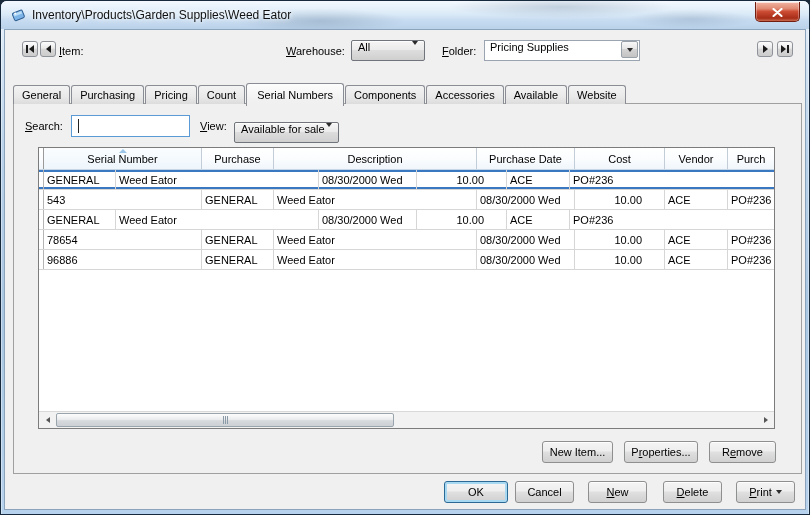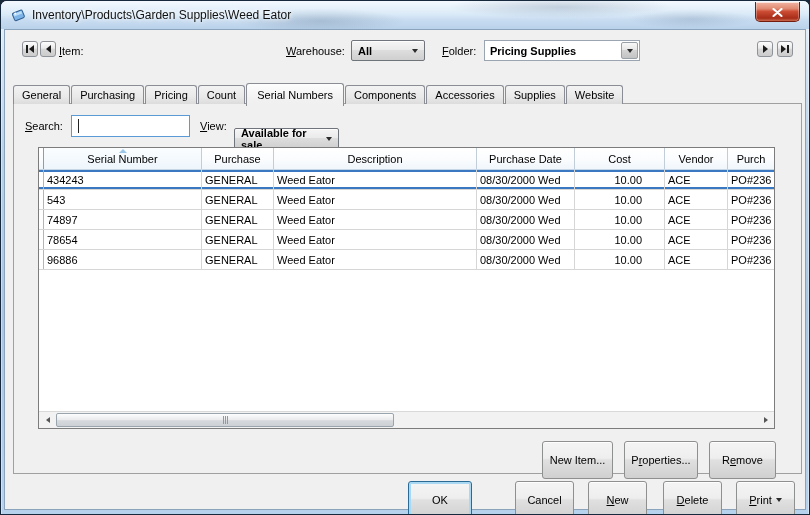--- a/index.html
+++ b/index.html
@@ -60,21 +60,21 @@
   }
   .lookup-btn {
     width:17px; height:17px; margin-right:1px;
     background:linear-gradient(180deg,#fdfdfd,#e4ecf4);
     border:1px solid #aebecd; border-radius:2px;
     display:flex; align-items:center; justify-content:center;
   }
 
   .combo {
     position:absolute; height:21px; font-size:11px;
-    display:flex; align-items:center;font-weight:bold;
+    display:flex; align-items:flex-start;
   }
   .btn-combo {
     background:linear-gradient(180deg,#f5f5f5 0%,#ebebeb 45%,#dddddd 50%,#cfcfcf 100%);
     border:1px solid #70757b; border-radius:2px; padding:0 6px;
     justify-content:space-between;
     box-shadow:inset 0 1px 0 rgba(255,255,255,.8);
   }
   .edit-combo { background:#fff; border:1px solid #9aa5b1; padding-left:5px; justify-content:space-between; }
   .combo-btn {
     width:17px; height:17px; margin-right:1px;
@@ -149,21 +149,21 @@
     position:absolute; left:17px; width:338px; top:1px; height:14px;
     background:linear-gradient(180deg,#fdfdfd,#e9eaec 50%,#d7dadd 55%,#cdd0d4);
     border:1px solid #9aa4ad; border-radius:2px;
     display:flex; align-items:center; justify-content:center; gap:1px;
   }
   .grip { width:1px; height:8px; background:#8b9aa7; }
   .sb-spacer { flex:1; }
 
   
   .btn {
-    position:absolute; height:38px; font-size:11px; color:#000;
+    position:absolute; height:22px; font-size:11px; color:#000;
     background:linear-gradient(180deg,#f4f4f4 0%,#eeeeee 45%,#e0e0e0 50%,#d0d0d0 100%);
     border:1px solid #8e8f8f; border-radius:3px;
     display:flex; align-items:center; justify-content:center; gap:4px;
     box-shadow:inset 0 1px 0 rgba(255,255,255,.85); white-space:pre;
   }
   .btn.default {
     border-color:#2c6a96;
     box-shadow:inset 0 0 0 2px #a9d9f2, inset 0 1px 0 rgba(255,255,255,.8);
   }
 </style>
@@ -224,33 +224,33 @@
     </div>
 
     <div class="tabbar">
       <div class="tab">General</div>
       <div class="tab">Purchasing</div>
       <div class="tab">Pricing</div>
       <div class="tab">Count</div>
       <div class="tab active">Serial Numbers</div>
       <div class="tab">Components</div>
       <div class="tab">Accessories</div>
-      <div class="tab">Supplies</div>
+      <div class="tab">Available</div>
       <div class="tab">Website</div>
     </div>
 
     <div class="panel">
 
       <span class="lbl" style="left:11px; top:16px;"><span class="key">S</span><span>earch:</span></span>
       <div class="search-input">
         <span class="caret"></span>
       </div>
 
       <span class="lbl" style="left:186px; top:16px;"><span class="key">V</span><span>iew:</span></span>
-      <div class="combo btn-combo" style="left:220px; top:24px; width:105px;">
+      <div class="combo btn-combo" style="left:220px; top:18px; width:105px;">
         <span>Available for sale</span>
         <span class="arrow-down"></span>
       </div>
 
       <div class="table">
         <div class="thead">
           <div class="gutter"></div>
           <div class="hcell serial c0">
             <span class="sort-up"></span>
             <span>Serial Number</span>
@@ -258,41 +258,39 @@
           <div class="hcell c1"><span>Purchase</span></div>
           <div class="hcell c2"><span>Description</span></div>
           <div class="hcell c3"><span>Purchase Date</span></div>
           <div class="hcell c4"><span>Cost</span></div>
           <div class="hcell c5"><span>Vendor</span></div>
           <div class="hcell c6"><span>Purch</span></div>
         </div>
 
         <div class="trow selected">
           <div class="gutter"></div>
-          <div class="cell c0">434243</div>
           <div class="cell c1">GENERAL</div>
           <div class="cell c2">Weed Eator</div>
           <div class="cell c3">08/30/2000 Wed</div>
           <div class="cell c4 num">10.00</div>
           <div class="cell c5">ACE</div>
           <div class="cell c6">PO#236</div>
         </div>
         <div class="trow">
           <div class="gutter"></div>
           <div class="cell c0">543</div>
           <div class="cell c1">GENERAL</div>
           <div class="cell c2">Weed Eator</div>
           <div class="cell c3">08/30/2000 Wed</div>
           <div class="cell c4 num">10.00</div>
           <div class="cell c5">ACE</div>
           <div class="cell c6">PO#236</div>
         </div>
         <div class="trow">
           <div class="gutter"></div>
-          <div class="cell c0">74897</div>
           <div class="cell c1">GENERAL</div>
           <div class="cell c2">Weed Eator</div>
           <div class="cell c3">08/30/2000 Wed</div>
           <div class="cell c4 num">10.00</div>
           <div class="cell c5">ACE</div>
           <div class="cell c6">PO#236</div>
         </div>
         <div class="trow">
           <div class="gutter"></div>
           <div class="cell c0">78654</div>
@@ -336,21 +334,21 @@
         <span>New Item...</span>
       </div>
       <div class="btn" style="left:610px; top:337px; width:74px;">
         <span><span>P</span><span class="key">r</span><span>operties...</span></span>
       </div>
       <div class="btn" style="left:695px; top:337px; width:67px;">
         <span><span>R</span><span class="key">e</span><span>move</span></span>
       </div>
     </div>
 
-    <div class="btn default" style="left:403px; top:451px; width:64px;">
+    <div class="btn default" style="left:439px; top:451px; width:64px;">
       <span>OK</span>
     </div>
     <div class="btn" style="left:510px; top:451px; width:59px;">
       <span>Cancel</span>
     </div>
     <div class="btn" style="left:583px; top:451px; width:59px;">
       <span><span class="key">N</span><span>ew</span></span>
     </div>
     <div class="btn" style="left:658px; top:451px; width:59px;">
       <span><span class="key">D</span><span>elete</span></span>

